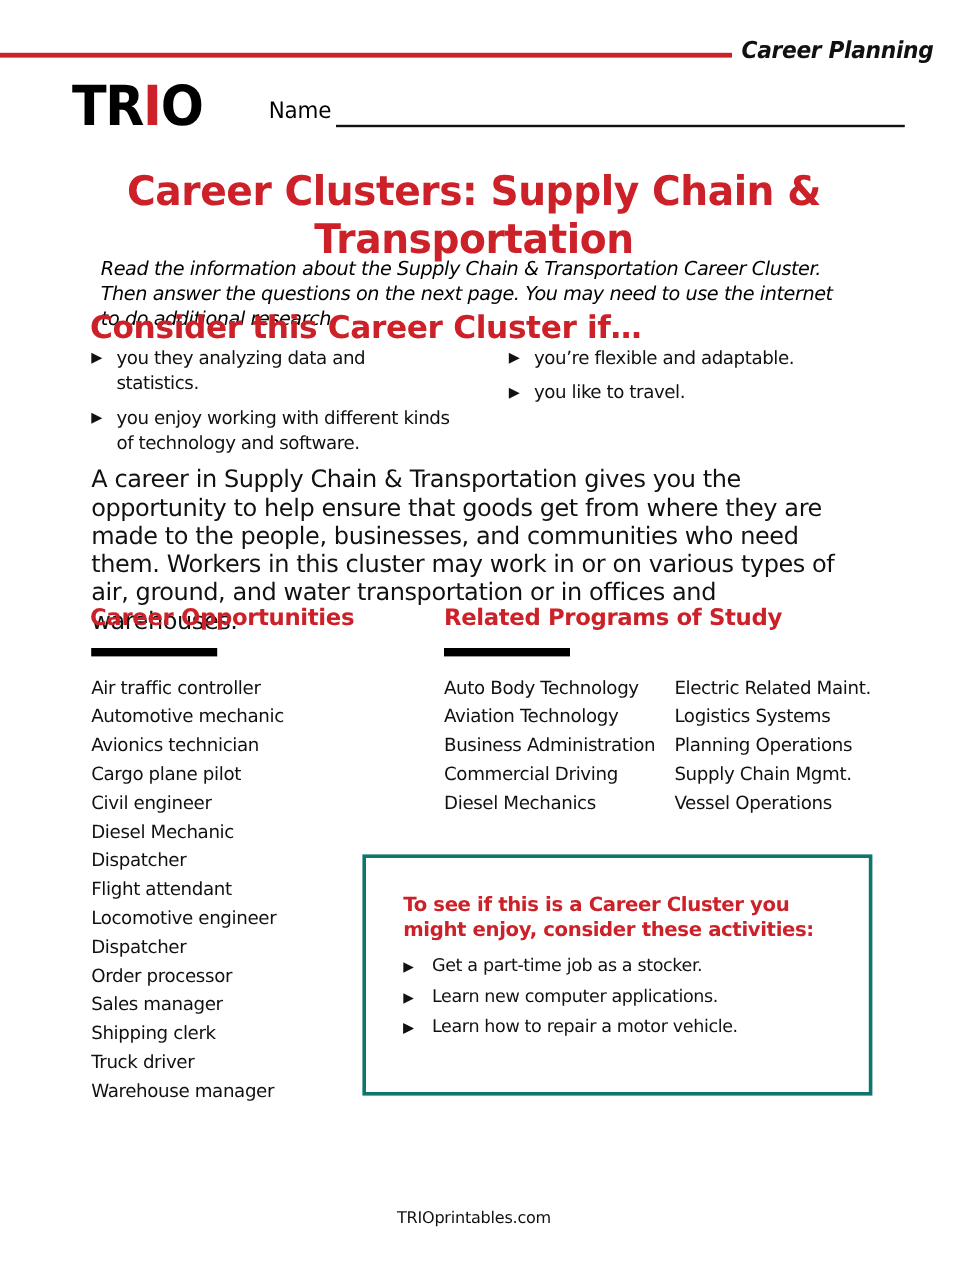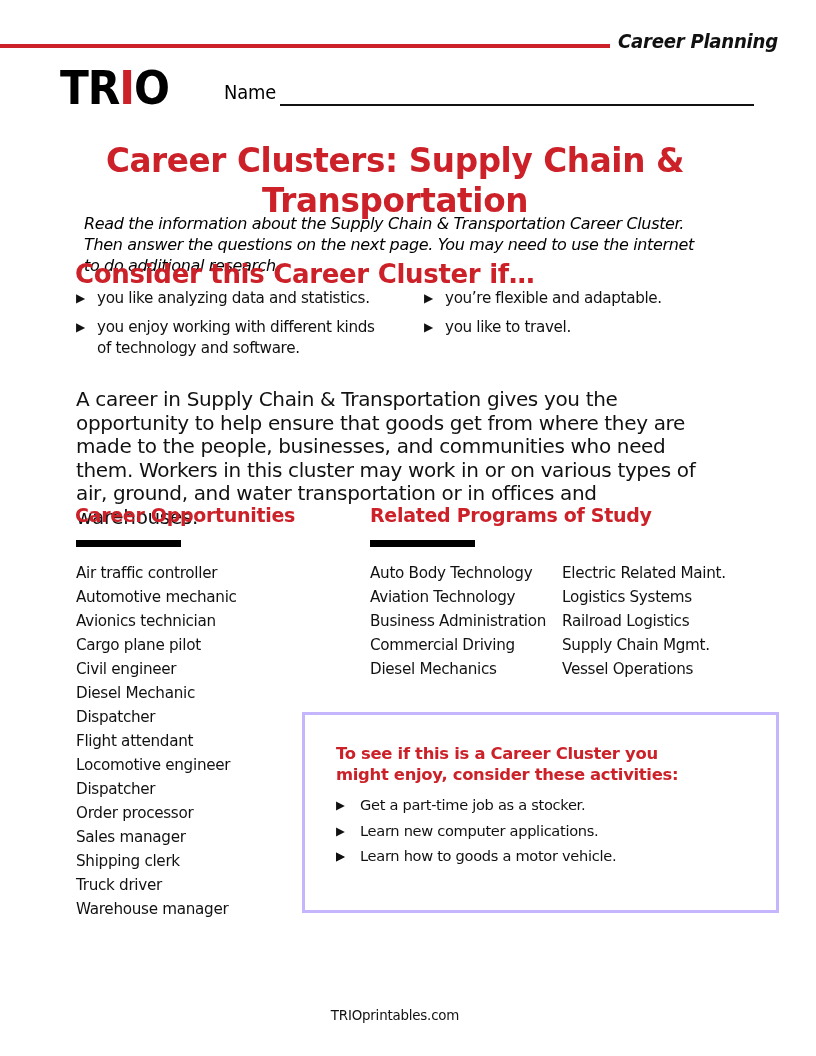--- a/index.html
+++ b/index.html
@@ -223,23 +223,23 @@
   .careers-list { left: 76px; top: 561px; width: 280px; }
 
   .programs-col-a { left: 370px; top: 561px; width: 190px; }
   .programs-col-b { left: 562px; top: 561px; width: 200px; }
 
   
   .activity-box {
     position: absolute;
     left: 302px;
     top: 712px;
-    width: 477px;
+    width: 425px;
     height: 201px;
-    border: 3px solid #c4b5fd;
+    border: 3px solid #0f766e;
     box-sizing: border-box;
     background: #fff;
   }
   .activity-title {
     position: absolute;
     left: 31px;
     top: 28px;
     width: 350px;
     font-family: "DejaVu Sans", sans-serif;
     font-weight: bold;
@@ -308,21 +308,21 @@
     <div class="name-line"></div>
   </div>
 
   <div class="doc-title"><span>Career Clusters: Supply Chain &amp; Transportation</span></div>
 
   <div class="intro">Read the information about the Supply Chain &amp; Transportation Career Cluster. Then answer the questions on the next page. You may need to use the internet to do additional research.</div>
 
   <div class="sec-head consider-head">Consider this Career Cluster if…</div>
 
   <ul class="bullet-list consider-col-a">
-    <li><span class="tri">▶</span><span>you like analyzing data and statistics.</span></li>
+    <li><span class="tri">▶</span><span>you they analyzing data and statistics.</span></li>
     <li><span class="tri">▶</span><span>you enjoy working with different kinds of technology and software.</span></li>
   </ul>
 
   <ul class="bullet-list consider-col-b">
     <li><span class="tri">▶</span><span>you’re flexible and adaptable.</span></li>
     <li><span class="tri">▶</span><span>you like to travel.</span></li>
   </ul>
 
   <div class="body-para">A career in Supply Chain &amp; Transportation gives you the opportunity to help ensure that goods get from where they are made to the people, businesses, and communities who need them. Workers in this cluster may work in or on various types of air, ground, and water transportation or in offices and warehouses.</div>
 
@@ -354,30 +354,30 @@
     <li>Auto Body Technology</li>
     <li>Aviation Technology</li>
     <li>Business Administration</li>
     <li>Commercial Driving</li>
     <li>Diesel Mechanics</li>
   </ul>
 
   <ul class="plain-list programs-col-b">
     <li>Electric Related Maint.</li>
     <li>Logistics Systems</li>
-    <li>Railroad Logistics</li>
+    <li>Planning Operations</li>
     <li>Supply Chain Mgmt.</li>
     <li>Vessel Operations</li>
   </ul>
 
   <div class="activity-box">
     <div class="activity-title">To see if this is a Career Cluster you might enjoy, consider these activities:</div>
     <ul class="activity-list">
       <li><span class="tri">▶</span><span>Get a part-time job as a stocker.</span></li>
       <li><span class="tri">▶</span><span>Learn new computer applications.</span></li>
       <li><span class="tri">▶</span></li>
-      <li><span class="tri">▶</span><span>Learn how to goods a motor vehicle.</span></li>
+      <li><span class="tri">▶</span><span>Learn how to repair a motor vehicle.</span></li>
     </ul>
   </div>
 
   <div class="footer">TRIOprintables.com</div>
 
 </div>
 
 </body></html>

